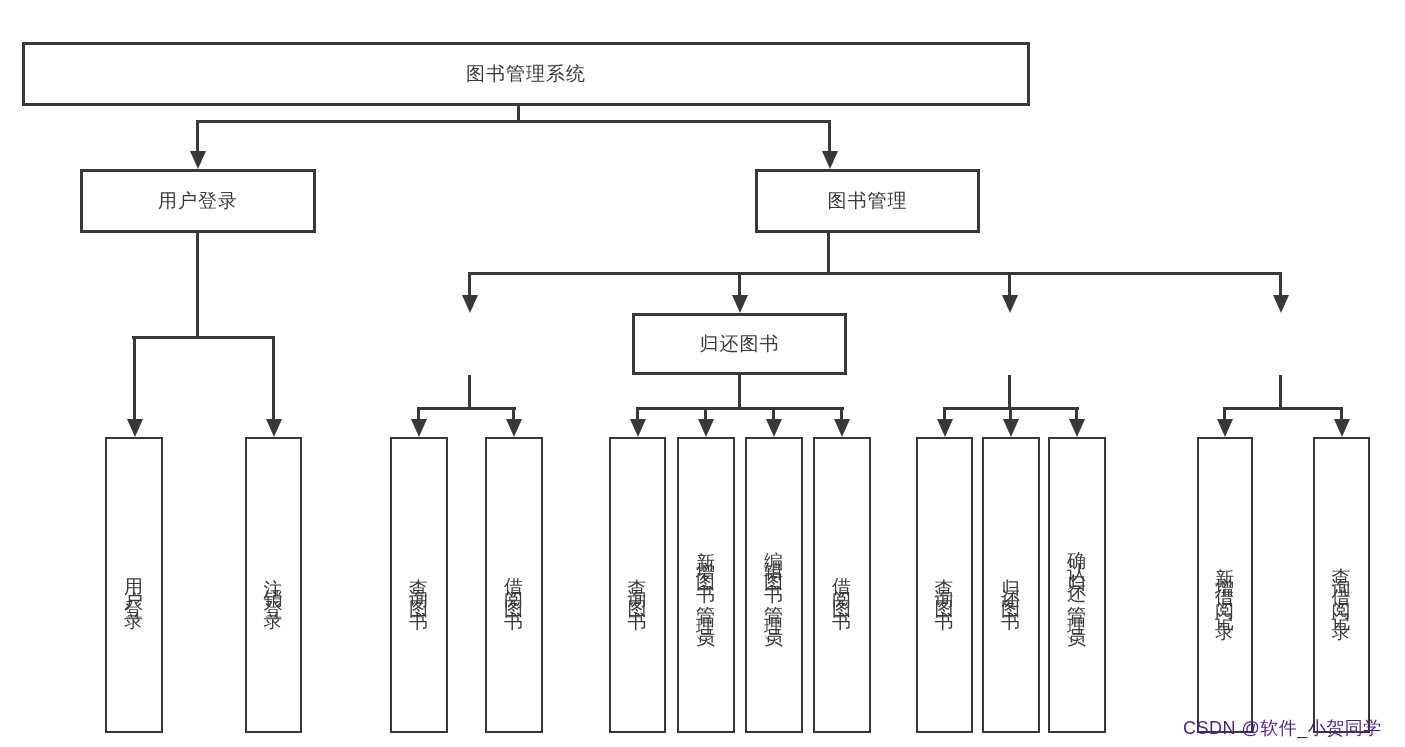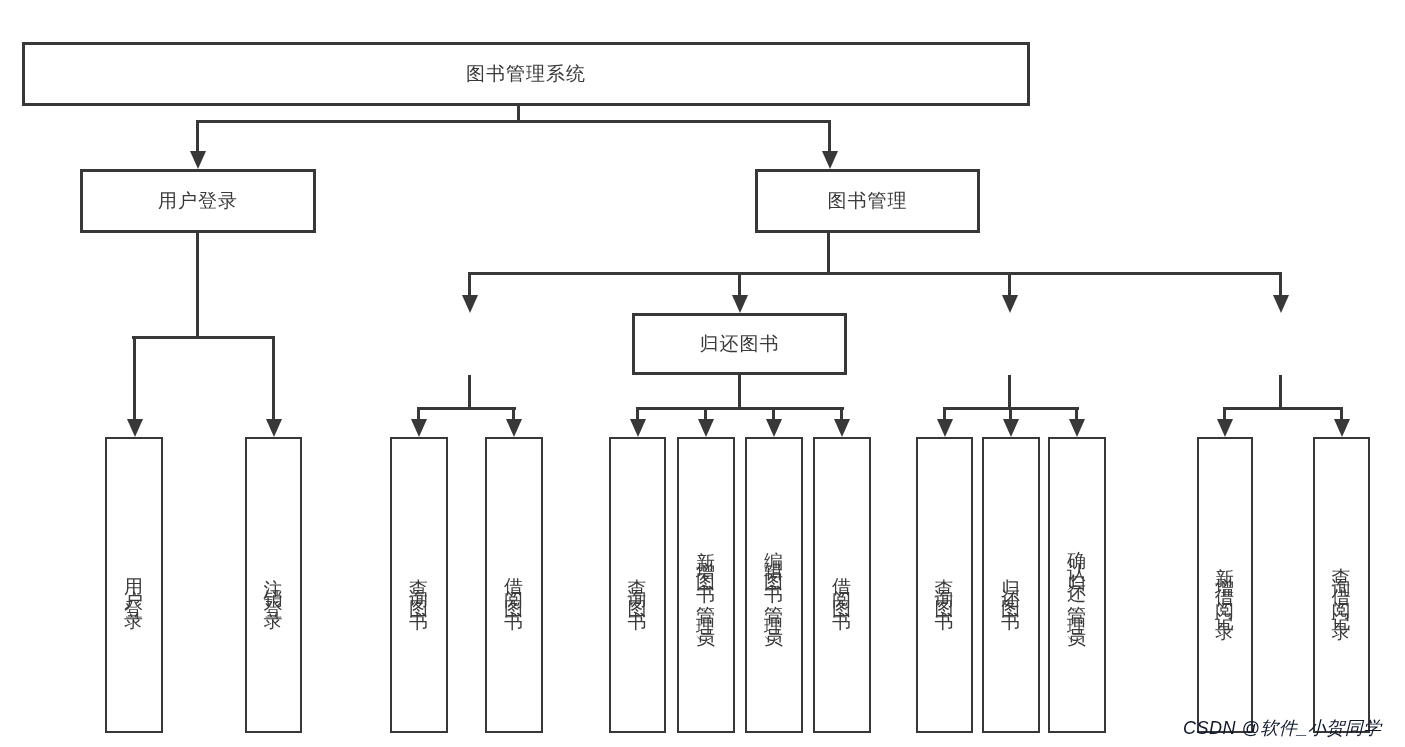--- a/index.html
+++ b/index.html
@@ -44,26 +44,25 @@
     transform:translateX(-50%);
     width:0;height:0;
     border-left:8px solid transparent;
     border-right:8px solid transparent;
     border-top:18px solid #383838;
   }
 
   
   .watermark{
     position:absolute;
-    color:#0f172a;
+    color:#4c1d95;
     font-size:18px;
     letter-spacing:0.5px;
     z-index:3;
     white-space:nowrap;
-    font-style:italic;
   }
 </style>
 </head>
 <body>
 
 <div id="canvas">
 
   <div class="node" style="left:22px;top:14px;width:1008px;height:64px;margin-top:28px;">
     <span>图书管理系统</span>
   </div>

